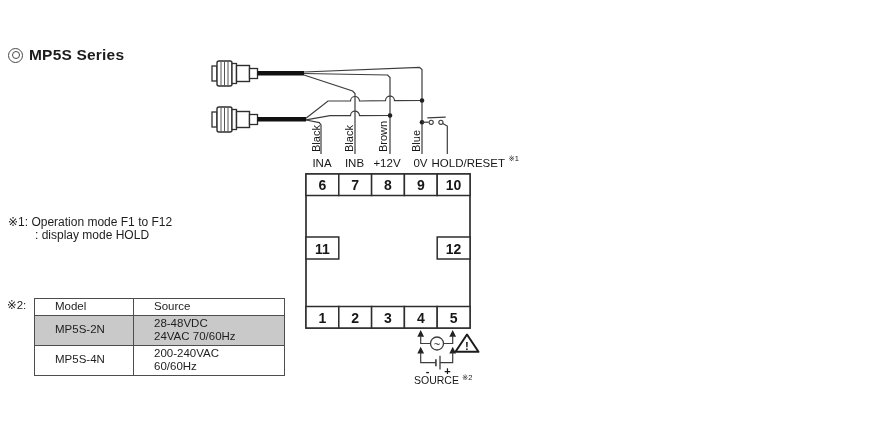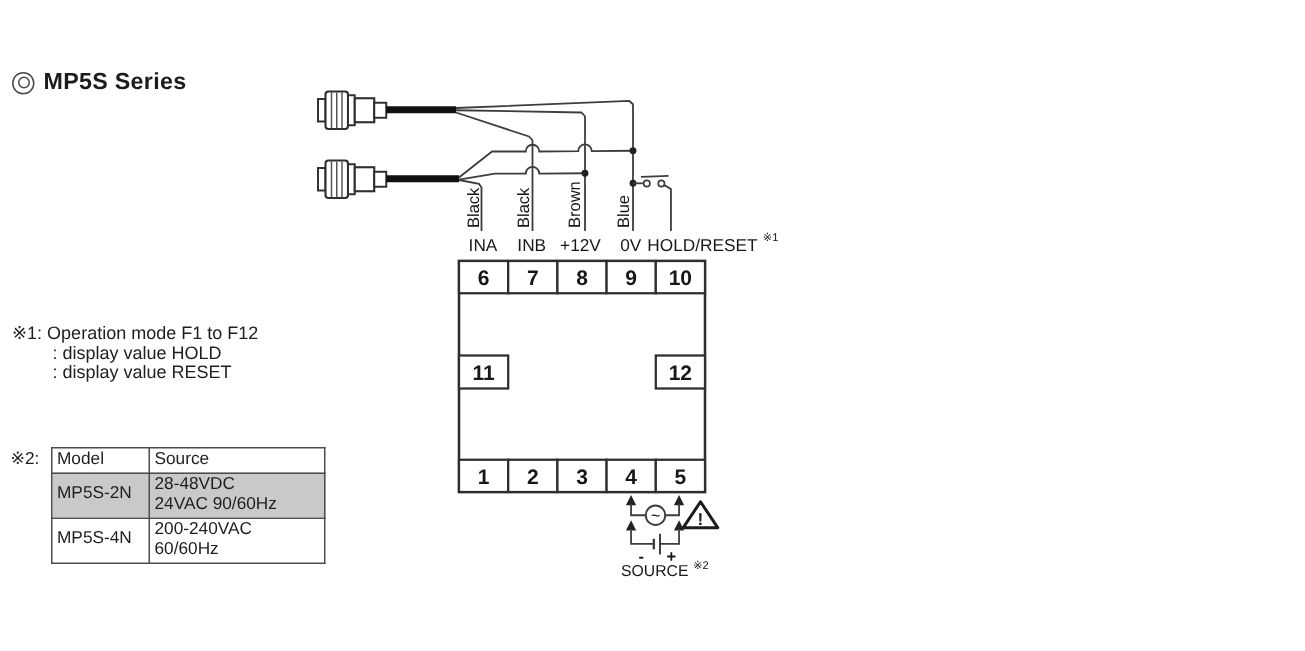--- a/index.html
+++ b/index.html
@@ -13,21 +13,21 @@
     display:flex;align-items:center;justify-content:center;}
   .dbl-circle span{display:block;width:6px;height:6px;border:1.4px solid #4a4a4a;border-radius:50%;}
   .title-text{font-size:15.5px;font-weight:bold;color:#1c1c1c;letter-spacing:.2px;}
   
   .note1{position:absolute;left:8px;top:176px;font-size:12px;line-height:13.2px;color:#1e1e1e;white-space:nowrap;}
   .note1 .ind{margin-left:27px;}
   .note2-ref{position:absolute;left:7px;top:258px;font-size:11.5px;color:#1e1e1e;}
   
   table.spec{position:absolute;left:34px;top:258px;border-collapse:collapse;
     font-size:11.5px;color:#1e1e1e;table-layout:fixed;}
-  table.spec td{border:1.5px solid #4d4d4d;padding:1px 3px;vertical-align:middle;line-height:13.5px;background:#fff;}
+  table.spec td{border:1.5px solid #4d4d4d;padding:1px 20px;vertical-align:middle;line-height:13.5px;background:#fff;}
   table.spec .c-model{width:58px;}
   table.spec .c-source{width:110px;}
   table.spec tr.hl td{background:#c9c9c9;}
   table.spec tr.head td{height:13px;}
   
   svg.diagram{position:absolute;left:0;top:0;}
   .wire{fill:none;stroke:#3d3d3d;stroke-width:1.2;}
   .thick{stroke:#111;stroke-width:4.6;}
   .boxline{fill:#fff;stroke:#2e2e2e;}
   .lbl{fill:#171717;}
@@ -40,36 +40,35 @@
   <div class="title-row">
     <div class="dbl-circle">
         <span></span>
       </div>
     <div class="title-text">MP5S Series</div>
   </div>
 
   <div class="note1">
     <div><span>※1:</span>
       <span>Operation mode F1 to F12</span></div>
-    <div class="ind">: display value HOLD</div>
-    <div class="ind">: display value RESET</div>
+    <div class="ind">: display mode HOLD</div>
   </div>
 
   <div class="note2-ref">※2:</div>
   <table class="spec">
     <tbody>
         <tr class="head">
       <td class="c-model">Model</td>
       <td class="c-source">Source</td>
     </tr>
     <tr class="hl">
       <td>MP5S-2N</td>
       <td>
         <div>28-48VDC</div>
-        <div>24VAC 90/60Hz</div>
+        <div>24VAC 70/60Hz</div>
       </td>
     </tr>
     <tr>
       <td>MP5S-4N</td>
       <td>
         <div>200-240VAC</div>
         <div>60/60Hz</div>
       </td>
     </tr>
   </tbody>

